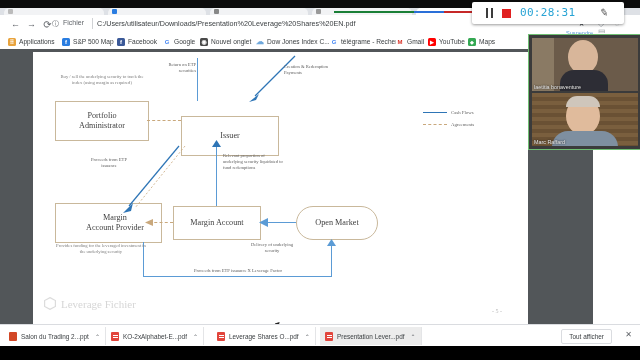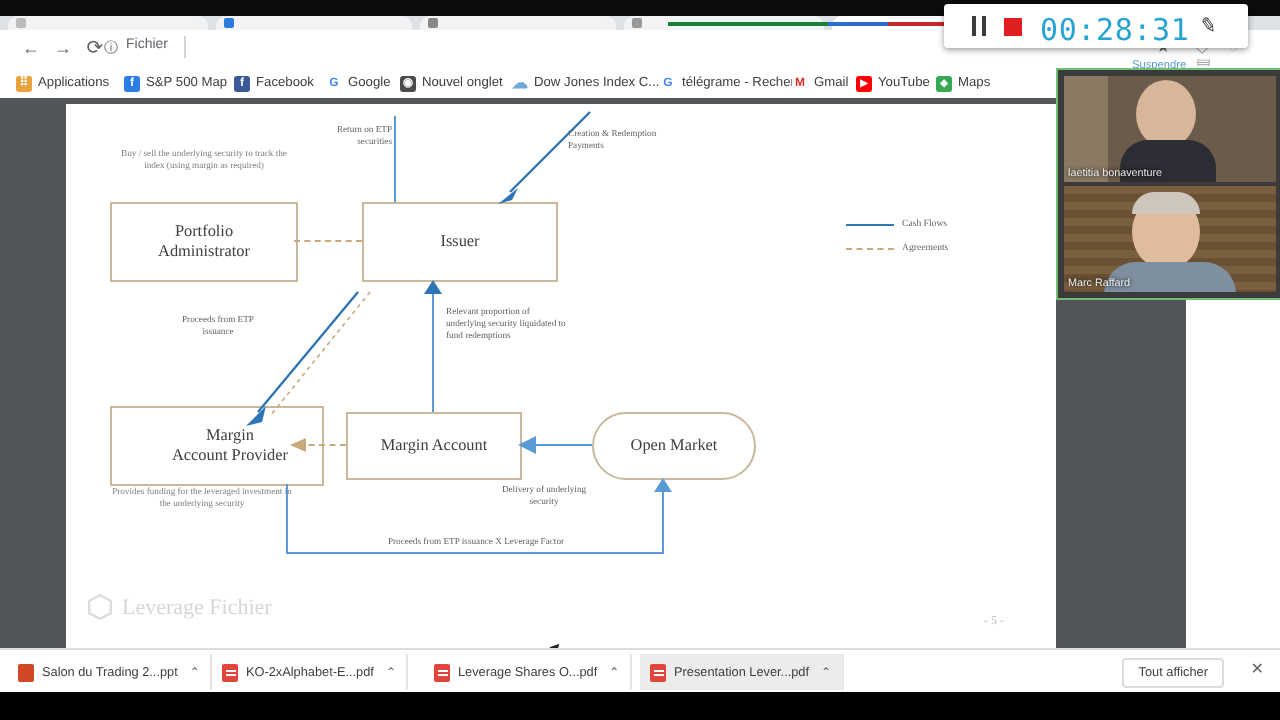--- a/index.html
+++ b/index.html
@@ -89,21 +89,21 @@
 
   
   #taskbar{position:absolute;left:0;top:346px;width:640px;height:14px;background:#000;}
 
   
   #recbar{position:absolute;left:472px;top:2px;width:152px;height:22px;background:#fff;
           border-radius:2px;box-shadow:0 1px 3px rgba(0,0,0,.4);display:flex;align-items:center;}
   #recpause{position:absolute;left:14px;top:6px;width:8px;height:10px;}
   #recpause i{position:absolute;top:0;width:2px;height:10px;background:#3c3c3c;display:block;}
   #recstop{position:absolute;left:30px;top:7px;width:9px;height:9px;background:#e02020;}
-  #rectime{position:absolute;left:48px;top:4px;font-size:15px;color:#27a3d4;
+  #rectime{position:absolute;left:48px;top:4px;font-size:11px;color:#27a3d4;
            font-family:"DejaVu Sans Mono",monospace;letter-spacing:.3px;}
   #recpen{position:absolute;left:128px;top:5px;font-size:10px;color:#3c3c3c;transform:rotate(10deg);}
 
   #suspend{position:absolute;left:566px;top:30px;font-size:5.6px;color:#5b9bd5;}
 
   
   #cams{position:absolute;left:528px;top:34px;width:112px;height:114px;background:#3b3b3b;
         border:1px solid #6fbf73;}
   .cam{position:absolute;left:3px;width:106px;height:53px;overflow:hidden;}
   .camname{position:absolute;left:2px;bottom:1px;font-size:5.4px;color:#eaeaea;
@@ -137,20 +137,21 @@
 
     <div id="toolbar">
       <span class="navbtn" style="left:10px;">←</span>
       <span class="navbtn" style="left:26px;">→</span>
       <span class="navbtn" style="left:42px;font-size:10px;">⟳</span>
 
       <div id="urlbar">
         <span class="urlinfo">ⓘ</span>
         <span class="urlinfo" style="left:11px;">Fichier</span>
         <span class="urlsep"></span>
+        <span class="urltext">C:/Users/utilisateur/Downloads/Presentation%20Leverage%20Shares%20EN.pdf</span>
       </div>
       <span id="star">★</span>
       <span id="extics">◇ ◌ ▤</span>
     </div>
 
     <div id="bookmarks">
       <div class="bm" style="left:8px;">
         <span class="bmico" style="background:#e8a33d;">⠿</span>
         <span>Applications</span>
       </div>
@@ -192,21 +193,21 @@
       </div>
     </div>
 
     <div id="pdfwrap">
       <div id="page">
 
         <div class="dbox" style="left:22px;top:49px;width:92px;height:38px;">
           <span style="white-space:pre-line">Portfolio
 Administrator</span>
         </div>
-        <div class="dbox" style="left:148px;top:49px;width:96px;height:38px;">
+        <div class="dbox" style="left:148px;top:64px;width:96px;height:38px;">
           <span>Issuer</span>
         </div>
         <div class="dbox" style="left:22px;top:151px;width:92px;height:38px;padding-left:13px;">
           <span style="white-space:pre-line">Margin
 Account Provider</span>
         </div>
         <div class="dbox" style="left:140px;top:154px;width:86px;height:32px;">
           <span>Margin Account</span>
         </div>
         <div class="dbox" style="left:263px;top:154px;width:80px;height:32px;border-radius:17px;">

